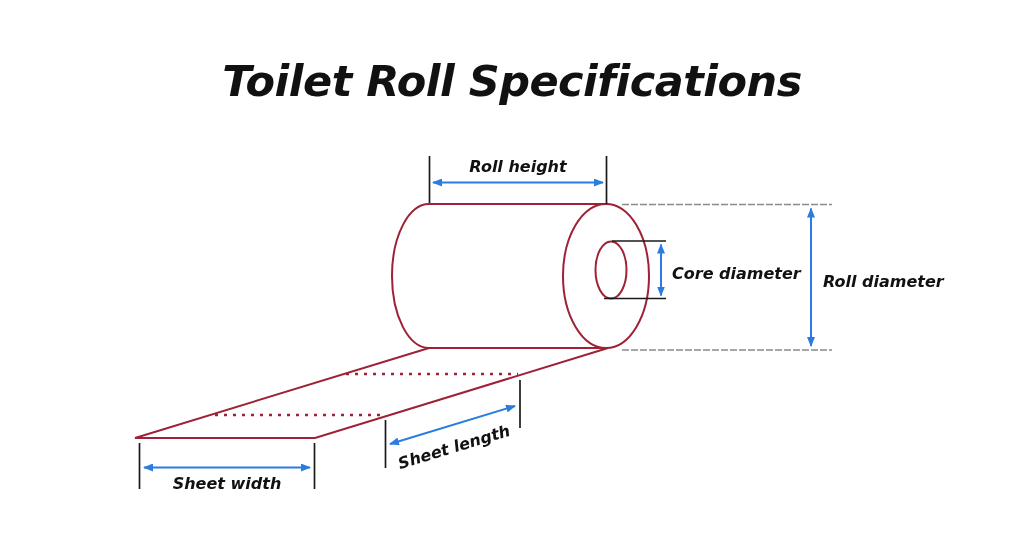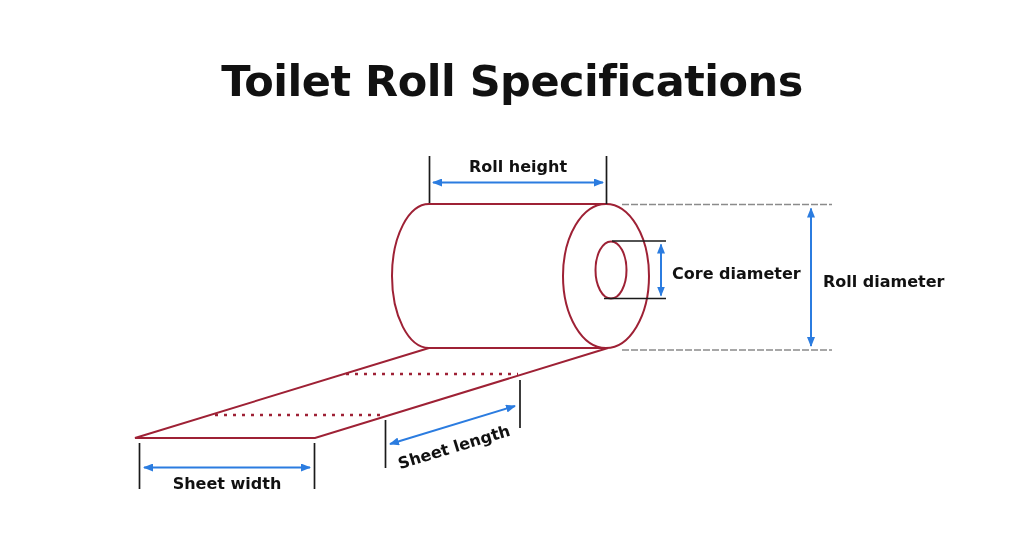--- a/index.html
+++ b/index.html
@@ -9,21 +9,21 @@
     --extension-line:#8b8b8b;
     --tick-line:#1a1a1a;
     --text:#111111;
   }
   html,body{margin:0;padding:0;}
   body{
     width:1024px;height:546px;background:var(--background);
     font-family:"DejaVu Sans","Liberation Sans",sans-serif;
     overflow:hidden;
   }
-  .stage{position:relative;width:848px;height:546px;background:var(--background);}
+  .stage{position:relative;width:848px;height:546px;background:var(--background);font-style:italic;}
   svg{display:block;}
   text{fill:var(--text);font-weight:bold;font-family:"DejaVu Sans","Liberation Sans",sans-serif;}
   .title-text{font-size:43px;letter-spacing:-0.5px;}
   .dim-label{font-size:16px;}
   .red-line{stroke:var(--roll-outline);stroke-width:2;fill:none;}
   .perf-line{stroke:var(--roll-outline);stroke-width:2.4;stroke-dasharray:3 6;fill:none;}
   .blue-line{stroke:var(--dimension-arrow);stroke-width:2;fill:none;}
   .tick{stroke:var(--tick-line);stroke-width:1.7;fill:none;}
   .ext-black{stroke:var(--tick-line);stroke-width:1.6;fill:none;}
   .ext-gray{stroke:var(--extension-line);stroke-width:1.6;stroke-dasharray:7 2;fill:none;}

